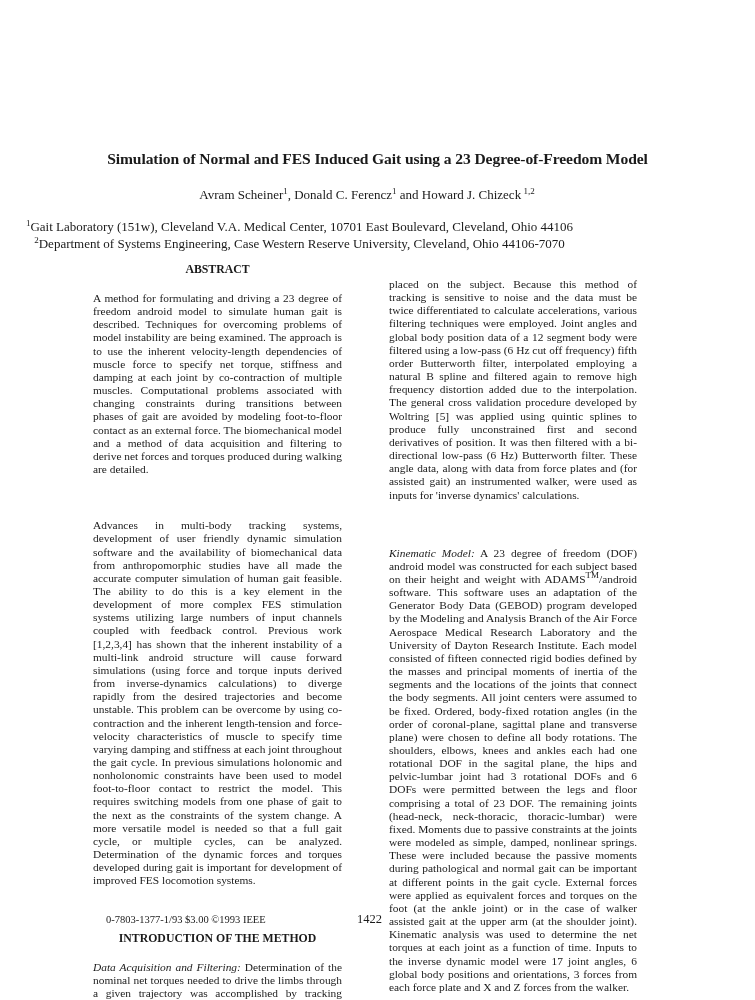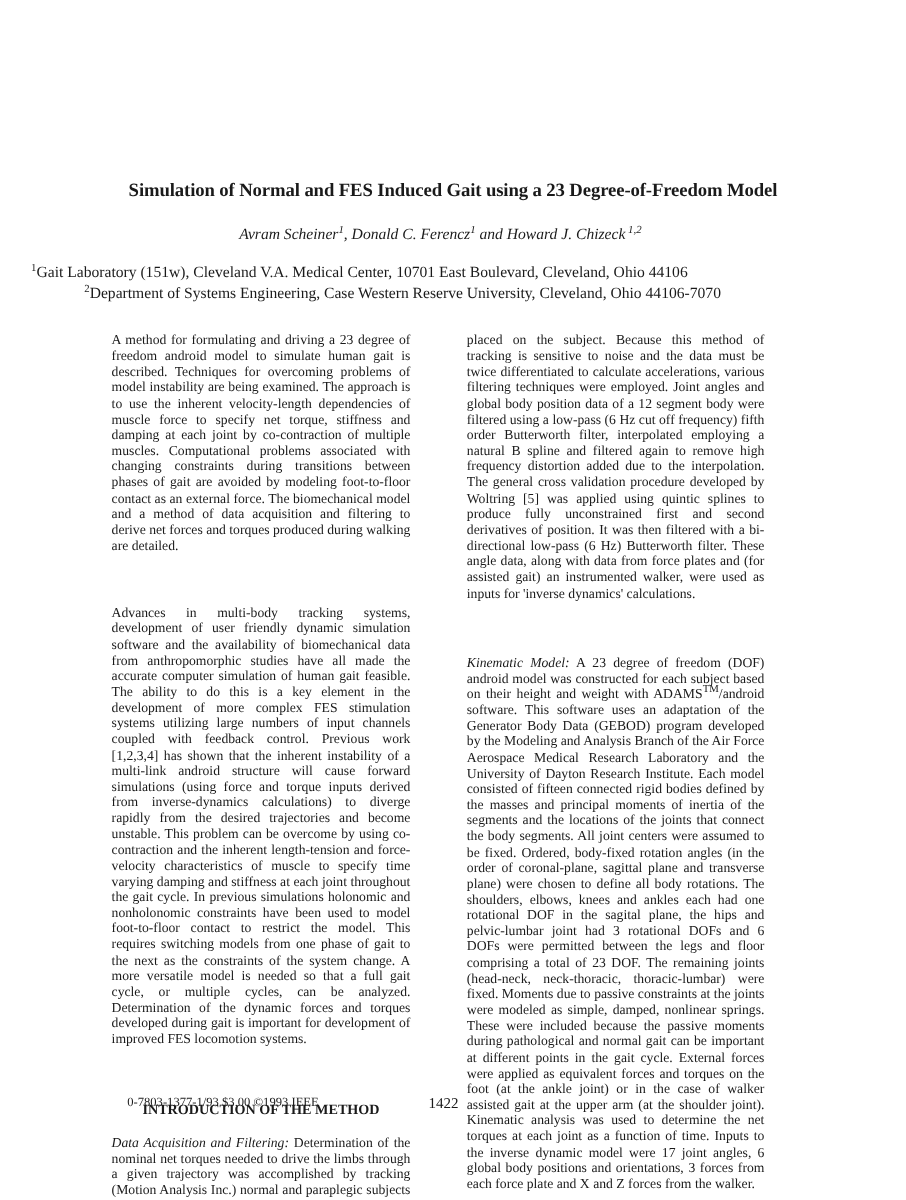--- a/index.html
+++ b/index.html
@@ -8,28 +8,28 @@
       font-family: "Liberation Serif", "DejaVu Serif", serif;
       color: #1a1a1a;
     }
     .title {
       position: absolute; top: 150px; left: 0; width: 755px;
       text-align: center; font-weight: bold; font-size: 15.6px;
       letter-spacing: -0.1px;
     }
     .authors {
       position: absolute; top: 187px; left: 0; width: 734px;
-      text-align: center; font-size: 13px; font-style: italic;
+      text-align: center; font-size: 13px;
     }
     .affil {
       position: absolute; left: 0; width: 599px;
       text-align: center; font-size: 13px;
     }
     .affil1 { top: 219px; }
-    .affil2 { top: 236px; padding-left: 36px; }
+    .affil2 { top: 236px; }
     sup { font-size: 9px; vertical-align: 5px; line-height: 0; }
     .col {
       position: absolute; top: 262px; width: 281px;
       font-size: 11.4px; line-height: 13.15px; text-align: justify;
       hyphens: none;
     }
     .col-left { left: 77px; }
     .col-right { left: 373px; width: 280px; }
     .col p { margin: 16px; }
     .heading {
@@ -57,20 +57,21 @@
 </div>
 
 <div class="affil affil1">
   <sup>1</sup><span>Gait Laboratory (151w), Cleveland V.A. Medical Center, 10701 East Boulevard, Cleveland, Ohio 44106</span>
 </div>
 <div class="affil affil2">
   <sup>2</sup><span>Department of Systems Engineering, Case Western Reserve University, Cleveland, Ohio 44106-7070</span>
 </div>
 
 <div class="col col-left">
+  <h3 class="heading">ABSTRACT</h3>
   <p>A method for formulating and driving a 23 degree of freedom android model to simulate human gait is described. Techniques for overcoming problems of model instability are being examined. The approach is to use the inherent velocity-length dependencies of muscle force to specify net torque, stiffness and damping at each joint by co-contraction of multiple muscles. Computational problems associated with changing constraints during transitions between phases of gait are avoided by modeling foot-to-floor contact as an external force. The biomechanical model and a method of data acquisition and filtering to derive net forces and torques produced during walking are detailed.</p>
   <div class="gap-intro"></div>
   <p>Advances in multi-body tracking systems, development of user friendly dynamic simulation software and the availability of biomechanical data from anthropomorphic studies have all made the accurate computer simulation of human gait feasible. The ability to do this is a key element in the development of more complex FES stimulation systems utilizing large numbers of input channels coupled with feedback control. Previous work [1,2,3,4] has shown that the inherent instability of  a  multi-link android structure will cause forward simulations (using force and torque inputs derived from inverse-dynamics calculations) to diverge rapidly from the desired trajectories and become unstable. This problem can be overcome by using co-contraction and the inherent length-tension and force-velocity characteristics of muscle to specify time varying damping and stiffness at each joint throughout the gait cycle. In previous simulations holonomic and nonholonomic constraints have been used to model foot-to-floor contact to restrict the model. This requires switching models from one phase of gait to the next as the constraints of the system change. A more versatile model is needed so that a full gait cycle, or multiple cycles, can be analyzed. Determination of the dynamic forces and torques developed during gait is important for development of improved FES locomotion systems.</p>
   <div class="gap-desc"></div>
   <h3 class="heading">INTRODUCTION OF THE METHOD</h3>
   <p><span class="it">Data Acquisition and Filtering:</span><span> Determination of the nominal net torques needed to drive the limbs through a given trajectory was accomplished by tracking (Motion Analysis Inc.)  normal and paraplegic subjects using a six camera video-motion analysis system with 23 retro-reflective markers</span></p>
 </div>
 
 <div class="col col-right">
   <p>placed on the subject. Because this method of tracking is sensitive to noise and the data must be twice differentiated to calculate accelerations, various filtering techniques were employed. Joint angles and global body position data of a 12 segment body were filtered using a low-pass (6 Hz cut off frequency) fifth order Butterworth filter, interpolated employing a natural B spline and filtered again to remove high frequency distortion added due to the  interpolation. The general cross validation procedure developed by Woltring [5] was applied using quintic splines to produce fully unconstrained first and second derivatives of position. It was then filtered with a bi-directional low-pass (6 Hz) Butterworth filter. These angle data, along with data from force plates and (for assisted gait) an instrumented walker, were used as inputs for 'inverse dynamics' calculations.</p>

